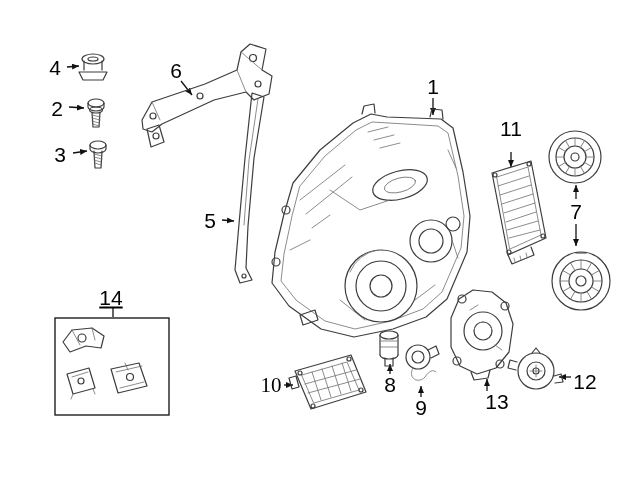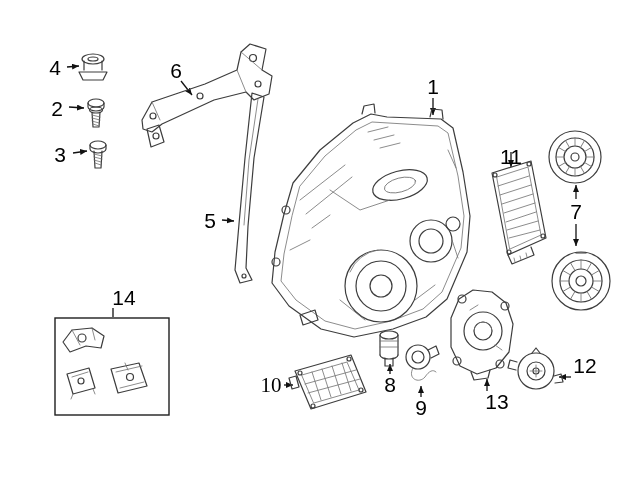--- a/index.html
+++ b/index.html
@@ -247,18 +247,18 @@
   <div class="part-label" style="left:433px; top:86px;">1</div>
   <div class="part-label" style="left:57px;  top:108px;">2</div>
   <div class="part-label" style="left:60px;  top:154px;">3</div>
   <div class="part-label" style="left:55px;  top:67px;">4</div>
   <div class="part-label" style="left:210px; top:220px;">5</div>
   <div class="part-label" style="left:176px; top:70px;">6</div>
   <div class="part-label" style="left:576px; top:211px;">7</div>
   <div class="part-label" style="left:390px; top:384px;">8</div>
   <div class="part-label" style="left:421px; top:407px;">9</div>
   <div class="part-label" style="left:271px; top:385px;font-family:Liberation Serif, serif;">10</div>
-  <div class="part-label" style="left:511px; top:156px;">11</div>
-  <div class="part-label" style="left:585px; top:365px;text-align:center;">12</div>
+  <div class="part-label" style="left:511px; top:128px;">11</div>
+  <div class="part-label" style="left:585px; top:381px;text-align:center;">12</div>
   <div class="part-label" style="left:487px; top:401px;margin-left:10px;">13</div>
-  <div class="part-label" style="left:124px; top:297px;">14</div>
+  <div class="part-label" style="left:111px; top:297px;text-decoration:underline;">14</div>
 
 </div>
 
 </body></html>

